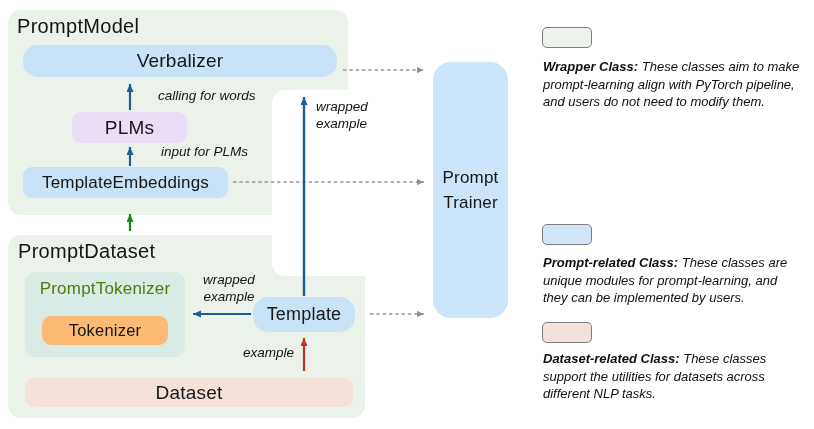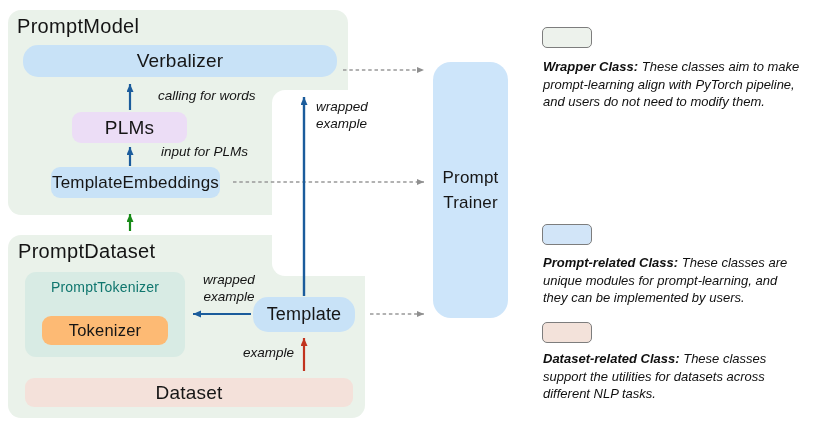--- a/index.html
+++ b/index.html
@@ -16,21 +16,21 @@
   .blue  { background:#c8e2f7; }
   .blue2 { background:#cde5fa; }
   .purple{ background:#ecddf6; }
   .purple2{ background:#fdba74; }
   .teal  { background:#d8ebe4; }
   .pink  { background:#f4e1da; }
   .r15 { border-radius:15px; } .r9 { border-radius:9px; } .r11 { border-radius:11px; } .r18 { border-radius:18px; }
   .sec-label { position:absolute; font-size:20px; color:#141414; letter-spacing:0.3px; }
   .edge-label { position:absolute; font-style:italic; font-size:13.5px; color:#141414; line-height:17px; white-space:pre; }
   .fs19 { font-size:19px; } .fs18 { font-size:18px; } .fs17 { font-size:17px; } .fs16 { font-size:16.5px; }
-  .ptok-label { position:absolute; top:7px; left:0; width:100%; text-align:center; font-size:14px; color:#0f766e; }
+  .ptok-label { position:absolute; top:7px; left:0; width:100%; text-align:center; font-size:17px; color:#4d7c0f; }
   .trainer-text { display:flex; flex-direction:column; align-items:center; line-height:25px; font-size:17px; }
   .arrows { position:absolute; left:0; top:0; width:814px; height:429px; pointer-events:none; }
   .legend-item { position:absolute; width:262px; }
   .swatch { width:50px; height:21px; border:1.5px solid #7d7d7d; border-radius:5px; box-sizing:border-box; }
   .legend-text {
     margin:10px 0 0 1px; font-style:italic; font-size:13px; line-height:17.5px; color:#101010;
   }
   .legend-text b { font-weight:bold; }
 </style>
 </head>
@@ -40,21 +40,21 @@
 
   <div class="green-container" style="left:8px; top:10px; width:340px; height:205px;"></div>
   <div class="green-container" style="left:8px; top:235px; width:357px; height:183px;"></div>
   <div class="white-notch" style="left:272px; top:90px; width:160px; height:186px;"></div>
 
   <div class="sec-label" style="left:17px; top:15px;">PromptModel</div>
   <div class="sec-label" style="left:18px; top:240px;">PromptDataset</div>
 
   <div class="box blue r15 fs19" style="left:23px; top:45px; width:314px; height:32px;">Verbalizer</div>
   <div class="box purple r9 fs19" style="left:72px; top:112px; width:115px; height:31px;">PLMs</div>
-  <div class="box blue r9 fs17" style="left:23px; top:167px; width:169px; height:31px;margin-left:28px;">TemplateEmbeddings</div>
+  <div class="box blue r9 fs17" style="left:23px; top:167px; width:205px; height:31px;">TemplateEmbeddings</div>
 
   <div class="box teal r11" style="left:25px; top:272px; width:160px; height:85px;">
     <div class="ptok-label">PromptTokenizer</div>
   </div>
   <div class="box purple2 r9 fs16" style="left:42px; top:316px; width:126px; height:29px;">Tokenizer</div>
 
   <div class="box pink r9 fs19" style="left:25px; top:378px; width:328px; height:29px;">Dataset</div>
 
   <div class="box blue r15 fs18" style="left:253px; top:297px; width:102px; height:35px;">Template</div>
 

